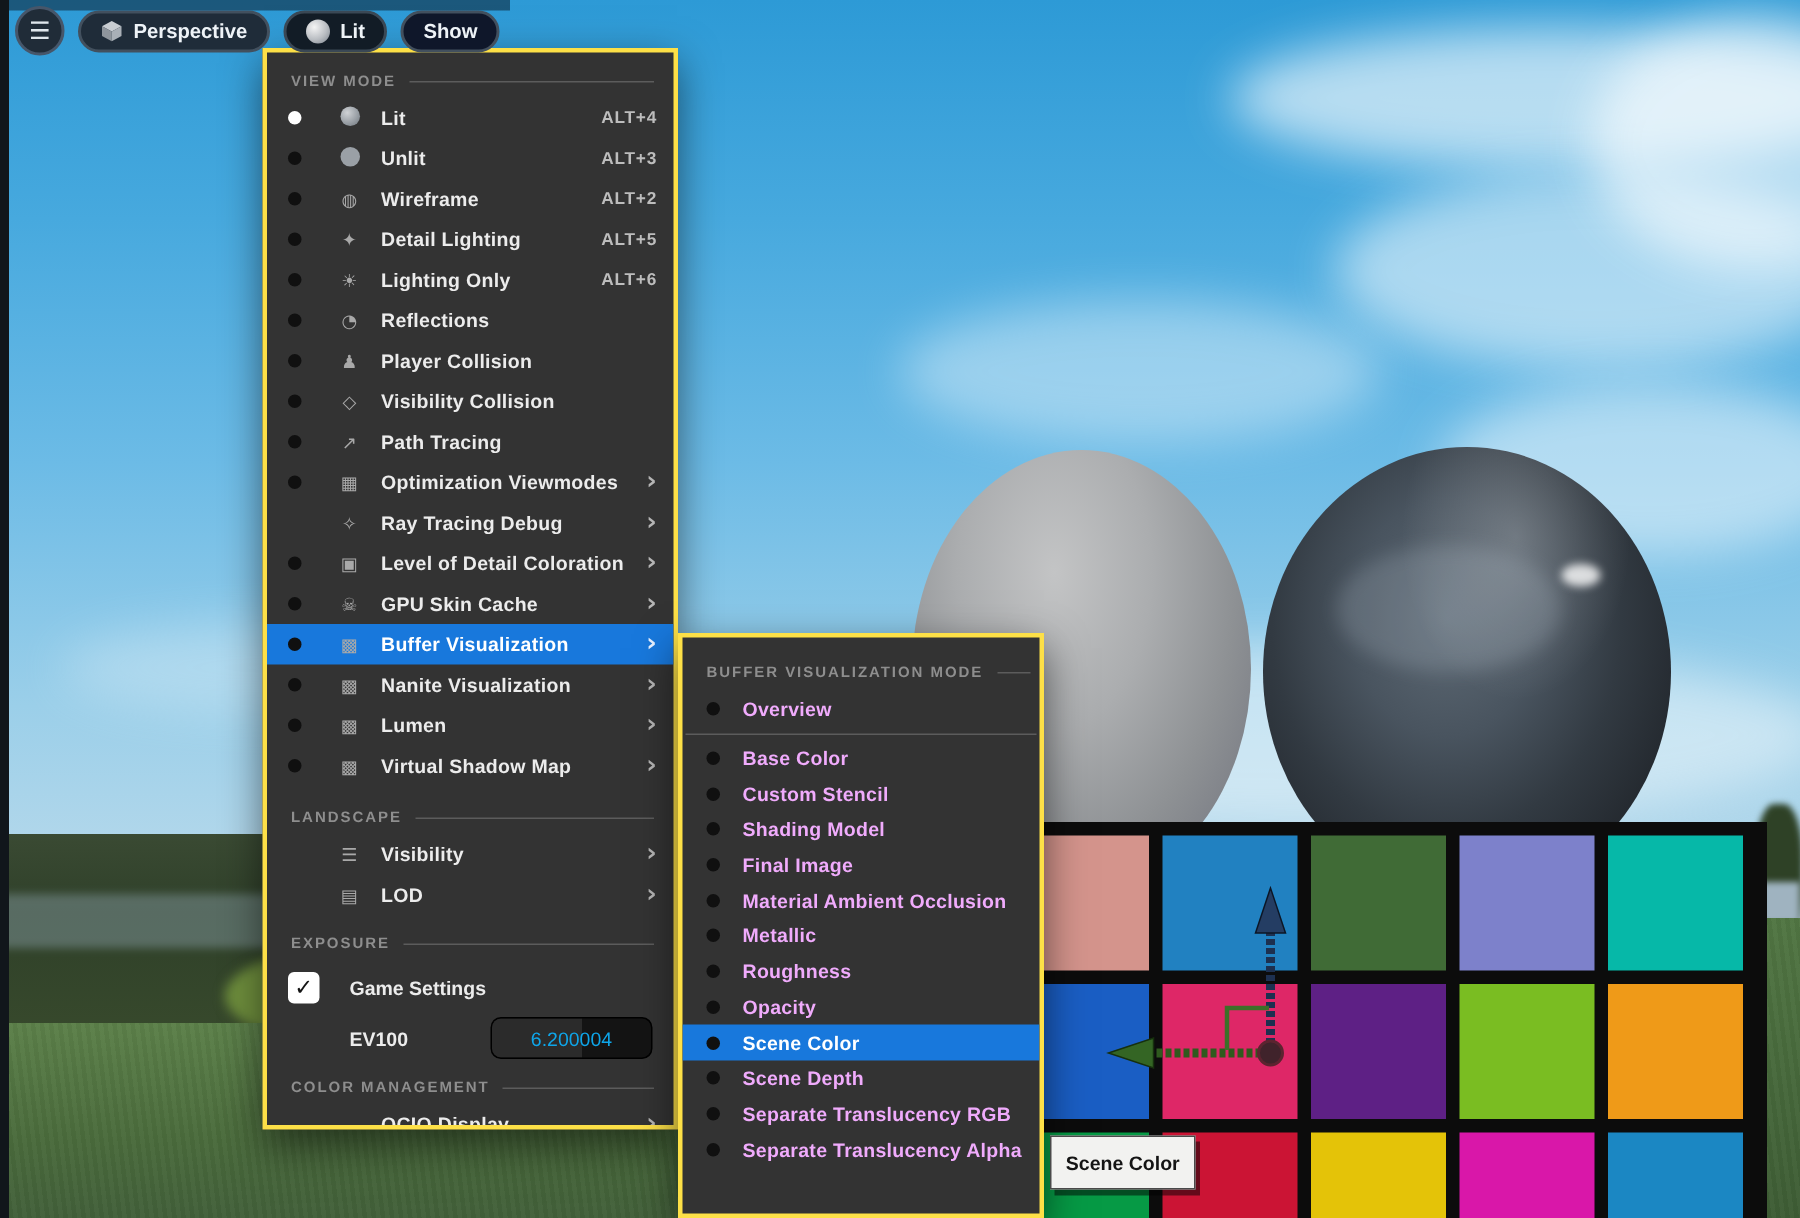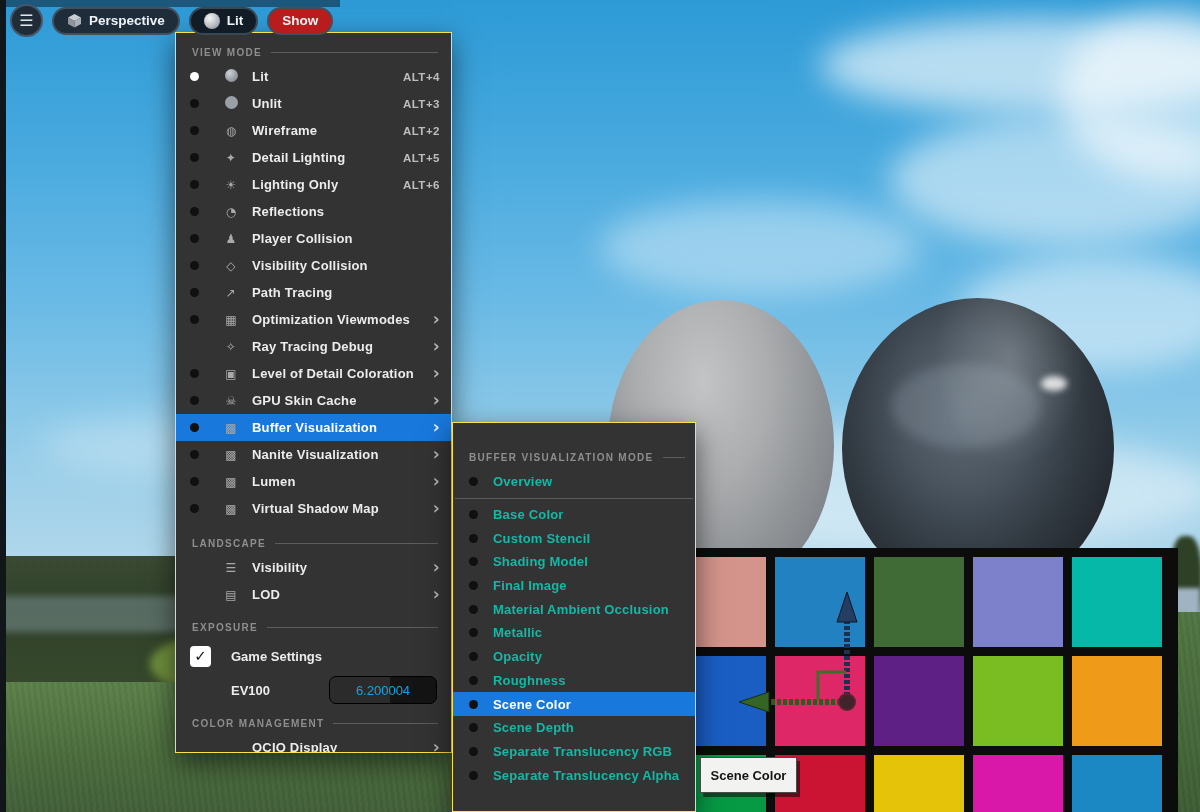--- a/index.html
+++ b/index.html
@@ -46,46 +46,46 @@
   
   .gizmo{position:absolute;left:725px;top:578px;}
 
   
   .toolbar{position:absolute;left:10px;top:4px;display:flex;align-items:center;gap:9px;z-index:20;}
   .burger{width:33px;height:33px;border-radius:50%;background:#202c38;border:2px solid #46566a;
     color:#dfe6ec;font-size:16px;display:flex;align-items:center;justify-content:center;box-sizing:border-box;}
   .pill{height:28px;border-radius:14px;background:#1f2c39;border:2px solid #42505e;color:#eef3f7;
     font-weight:700;font-size:13.5px;display:flex;align-items:center;gap:7px;padding:0 13px;box-sizing:border-box;}
   .pill-lit{background:#121c26;border-color:#3a4855;}
-  .pill-show{background:#b91c1c;}
+  .pill-show{background:#0f172a;}
   .orb{width:16px;height:16px;border-radius:50%;flex:none;
     background:radial-gradient(circle at 35% 32%,#f4f4f4,#b9bdc2 55%,#78808a);}
   .cube-icon{display:flex;flex:none;}
 
   
-  .menu{position:absolute;background:#333333;border:1px solid #fde047;
+  .menu{position:absolute;background:#333333;border:3px solid #fde047;
     box-shadow:0 10px 26px rgba(0,0,0,.55);box-sizing:border-box;z-index:10;overflow:hidden;}
   .main-menu{left:175px;top:32px;width:277px;height:721px;padding-top:4px;}
-  .sub-menu{left:452px;top:422px;width:244px;height:390px;padding-top:19px;text-align:center;}
+  .sub-menu{left:452px;top:422px;width:244px;height:390px;padding-top:8px;text-align:center;}
   .sec-header{display:flex;align-items:center;gap:9px;height:22px;margin-top:4px;
     padding:0 13px 0 16px;color:#8e8e8e;font-size:10px;font-weight:700;letter-spacing:1.3px;white-space:nowrap;}
   .sec-header .line{flex:1;height:1px;background:#5c5c5c;min-width:22px;}
   .mrow{display:flex;align-items:center;height:27px;padding-right:11px;color:#ececec;
     font-size:13px;font-weight:700;letter-spacing:.2px;}
   .mrow .bullet{width:9px;height:9px;border-radius:50%;background:#101010;margin-left:14px;flex:none;}
   .mrow .bullet.on{background:#ffffff;}
   .mrow .bullet.hidden{background:transparent;}
   .mrow .micon{width:20px;margin-left:22px;flex:none;text-align:center;color:#a9a9a9;
     font-size:12px;font-weight:400;font-family:"DejaVu Sans",sans-serif;}
   .mrow .lbl{margin-left:11px;flex:1;white-space:nowrap;overflow:hidden;}
   .mrow .sc{color:#bdbdbd;font-size:11.5px;letter-spacing:.5px;}
   .mrow .chev{color:#b5b5b5;font-size:17px;line-height:1;margin-left:8px;font-family:"DejaVu Sans",sans-serif;}
   .mrow.hl{background:#1878dc;color:#fff;}
   .mrow.hl .chev{color:#e8f1ff;}
-  .srow{display:flex;align-items:center;height:23.7px;color:#14b8a6;font-size:13px;font-weight:700;letter-spacing:.2px;}
+  .srow{display:flex;align-items:center;height:23.7px;color:#f0abfc;font-size:13px;font-weight:700;letter-spacing:.2px;}
   .srow .bullet{width:9px;height:9px;border-radius:50%;background:#101010;margin-left:16px;flex:none;}
   .srow .lbl{margin-left:15px;white-space:nowrap;}
   .srow.hl{background:#1878dc;color:#fff;}
   .sep{height:1px;background:#5c5c5c;margin:4px 2px;}
   .chk-row{display:flex;align-items:center;height:32px;margin-top:2px;}
   .checkbox{width:21px;height:21px;border-radius:4px;background:#fff;margin-left:14px;flex:none;
     display:flex;align-items:center;justify-content:center;color:#141414;font-size:15px;font-weight:700;
     font-family:"DejaVu Sans",sans-serif;}
   .chk-row .lbl{margin-left:20px;color:#ececec;font-size:13px;font-weight:700;}
   .ev-row{display:flex;align-items:center;height:32px;margin-top:2px;}
@@ -370,25 +370,25 @@
         <div class="srow">
           <span class="bullet"></span>
           <span class="lbl">Material Ambient Occlusion</span>
         </div>
         <div class="srow">
           <span class="bullet"></span>
           <span class="lbl">Metallic</span>
         </div>
         <div class="srow">
           <span class="bullet"></span>
+          <span class="lbl">Roughness</span>
+        </div>
+        <div class="srow">
+          <span class="bullet"></span>
           <span class="lbl">Opacity</span>
-        </div>
-        <div class="srow">
-          <span class="bullet"></span>
-          <span class="lbl">Roughness</span>
         </div>
         <div class="srow hl">
           <span class="bullet"></span>
           <span class="lbl">Scene Color</span>
         </div>
         <div class="srow">
           <span class="bullet"></span>
           <span class="lbl">Scene Depth</span>
         </div>
         <div class="srow">

